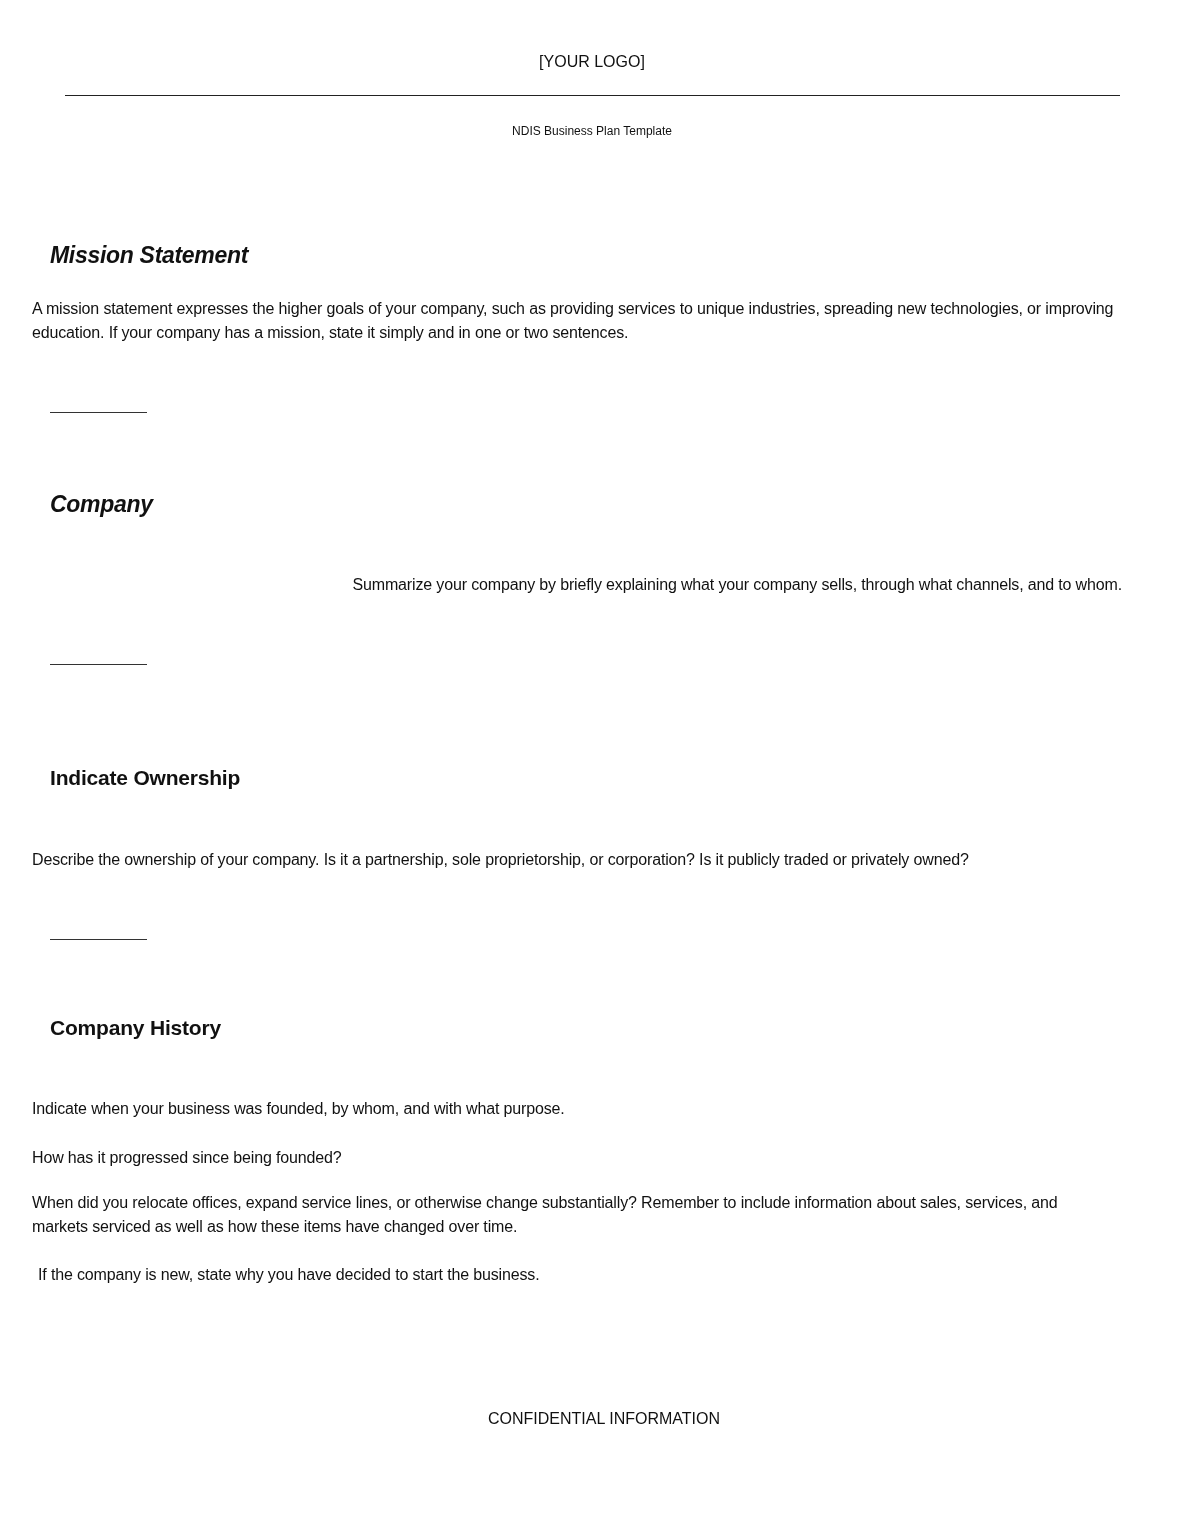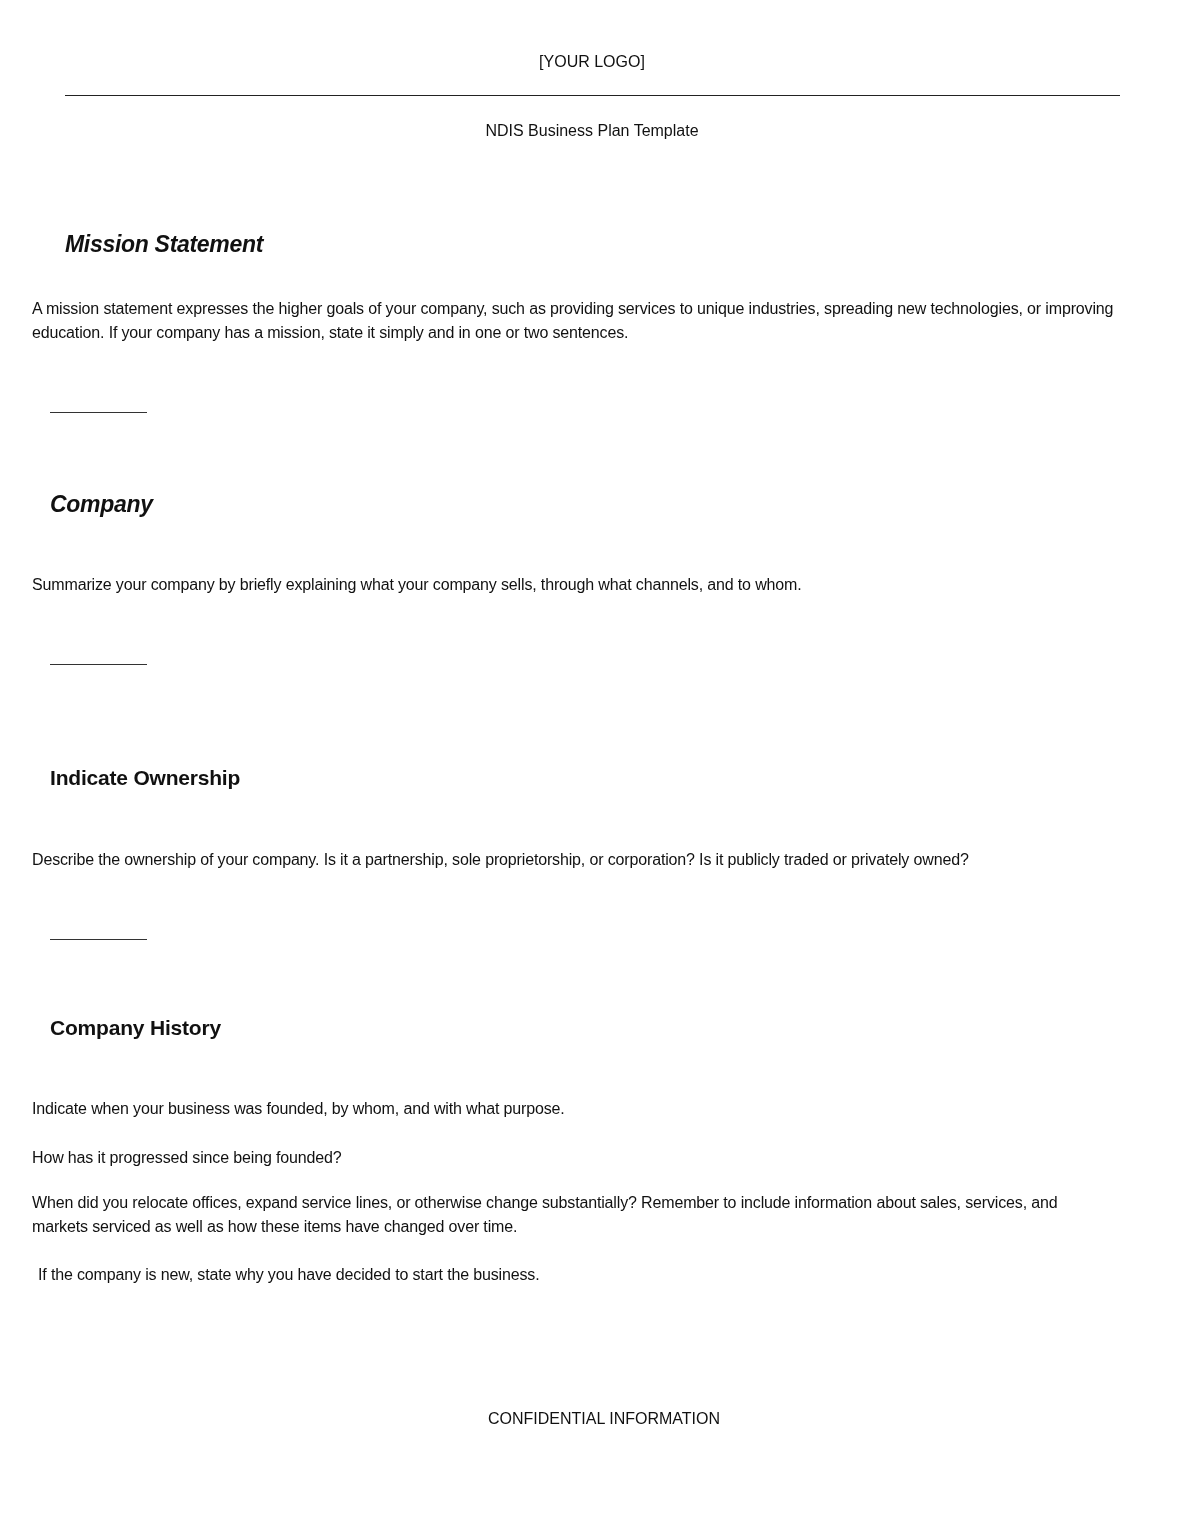--- a/index.html
+++ b/index.html
@@ -23,21 +23,21 @@
       line-height: 20px;
     }
     .header-rule {
       left: 65px; width: 1055px; top: 95px;
       height: 0;
       border-top: 1.5px solid #222;
     }
     .doc-title {
       left: 0; width: 1184px; top: 121px;
       text-align: center;
-      font-size: 16px;
+      font-size: 12px;
       line-height: 20px;
     }
     .h-italic {
       left: 50px;
       font-size: 23px;
       font-weight: bold;
       font-style: italic;
       line-height: 28px;
       letter-spacing: -0.3px;
     }
@@ -68,26 +68,26 @@
       margin-left: 12px;
     }
   </style>
 </head>
 <body>
 
 <div class="abs logo">[YOUR LOGO]</div>
 <div class="abs header-rule"></div>
 <div class="abs doc-title">NDIS Business Plan Template</div>
 
-<div class="abs h-italic" style="top:230px;margin-left:15px;">Mission Statement</div>
+<div class="abs h-italic" style="top:241px;">Mission Statement</div>
 <div class="abs para" style="top:297px;">A mission statement expresses the higher goals of your company, such as providing services to unique industries, spreading new technologies, or improving education. If your company has a mission, state it simply and in one or two sentences.</div>
 <div class="abs short-rule" style="top:412px;"></div>
 
 <div class="abs h-italic" style="top:490px;">Company</div>
-<div class="abs para" style="top:573px;">Summarize your company by briefly explaining what your company sells, through what channels, and to whom.</div>
+<div class="abs para" style="top:573px;text-align:right;">Summarize your company by briefly explaining what your company sells, through what channels, and to whom.</div>
 <div class="abs short-rule" style="top:664px;"></div>
 
 <div class="abs h-bold" style="top:765px;">Indicate Ownership</div>
 <div class="abs para" style="top:848px; width:1110px;">Describe the ownership of your company. Is it a partnership, sole proprietorship, or corporation? Is it publicly traded or privately owned?</div>
 <div class="abs short-rule" style="top:939px;"></div>
 
 <div class="abs h-bold" style="top:1015px;">Company History</div>
 <div class="abs para" style="top:1097px;">Indicate when your business was founded, by whom, and with what purpose.</div>
 <div class="abs para" style="top:1146px;">How has it progressed since being founded?</div>
 <div class="abs para" style="top:1191px; width:1070px;">When did you relocate offices, expand service lines, or otherwise change substantially? Remember to include information about sales, services, and markets serviced as well as how these items have changed over time.</div>

